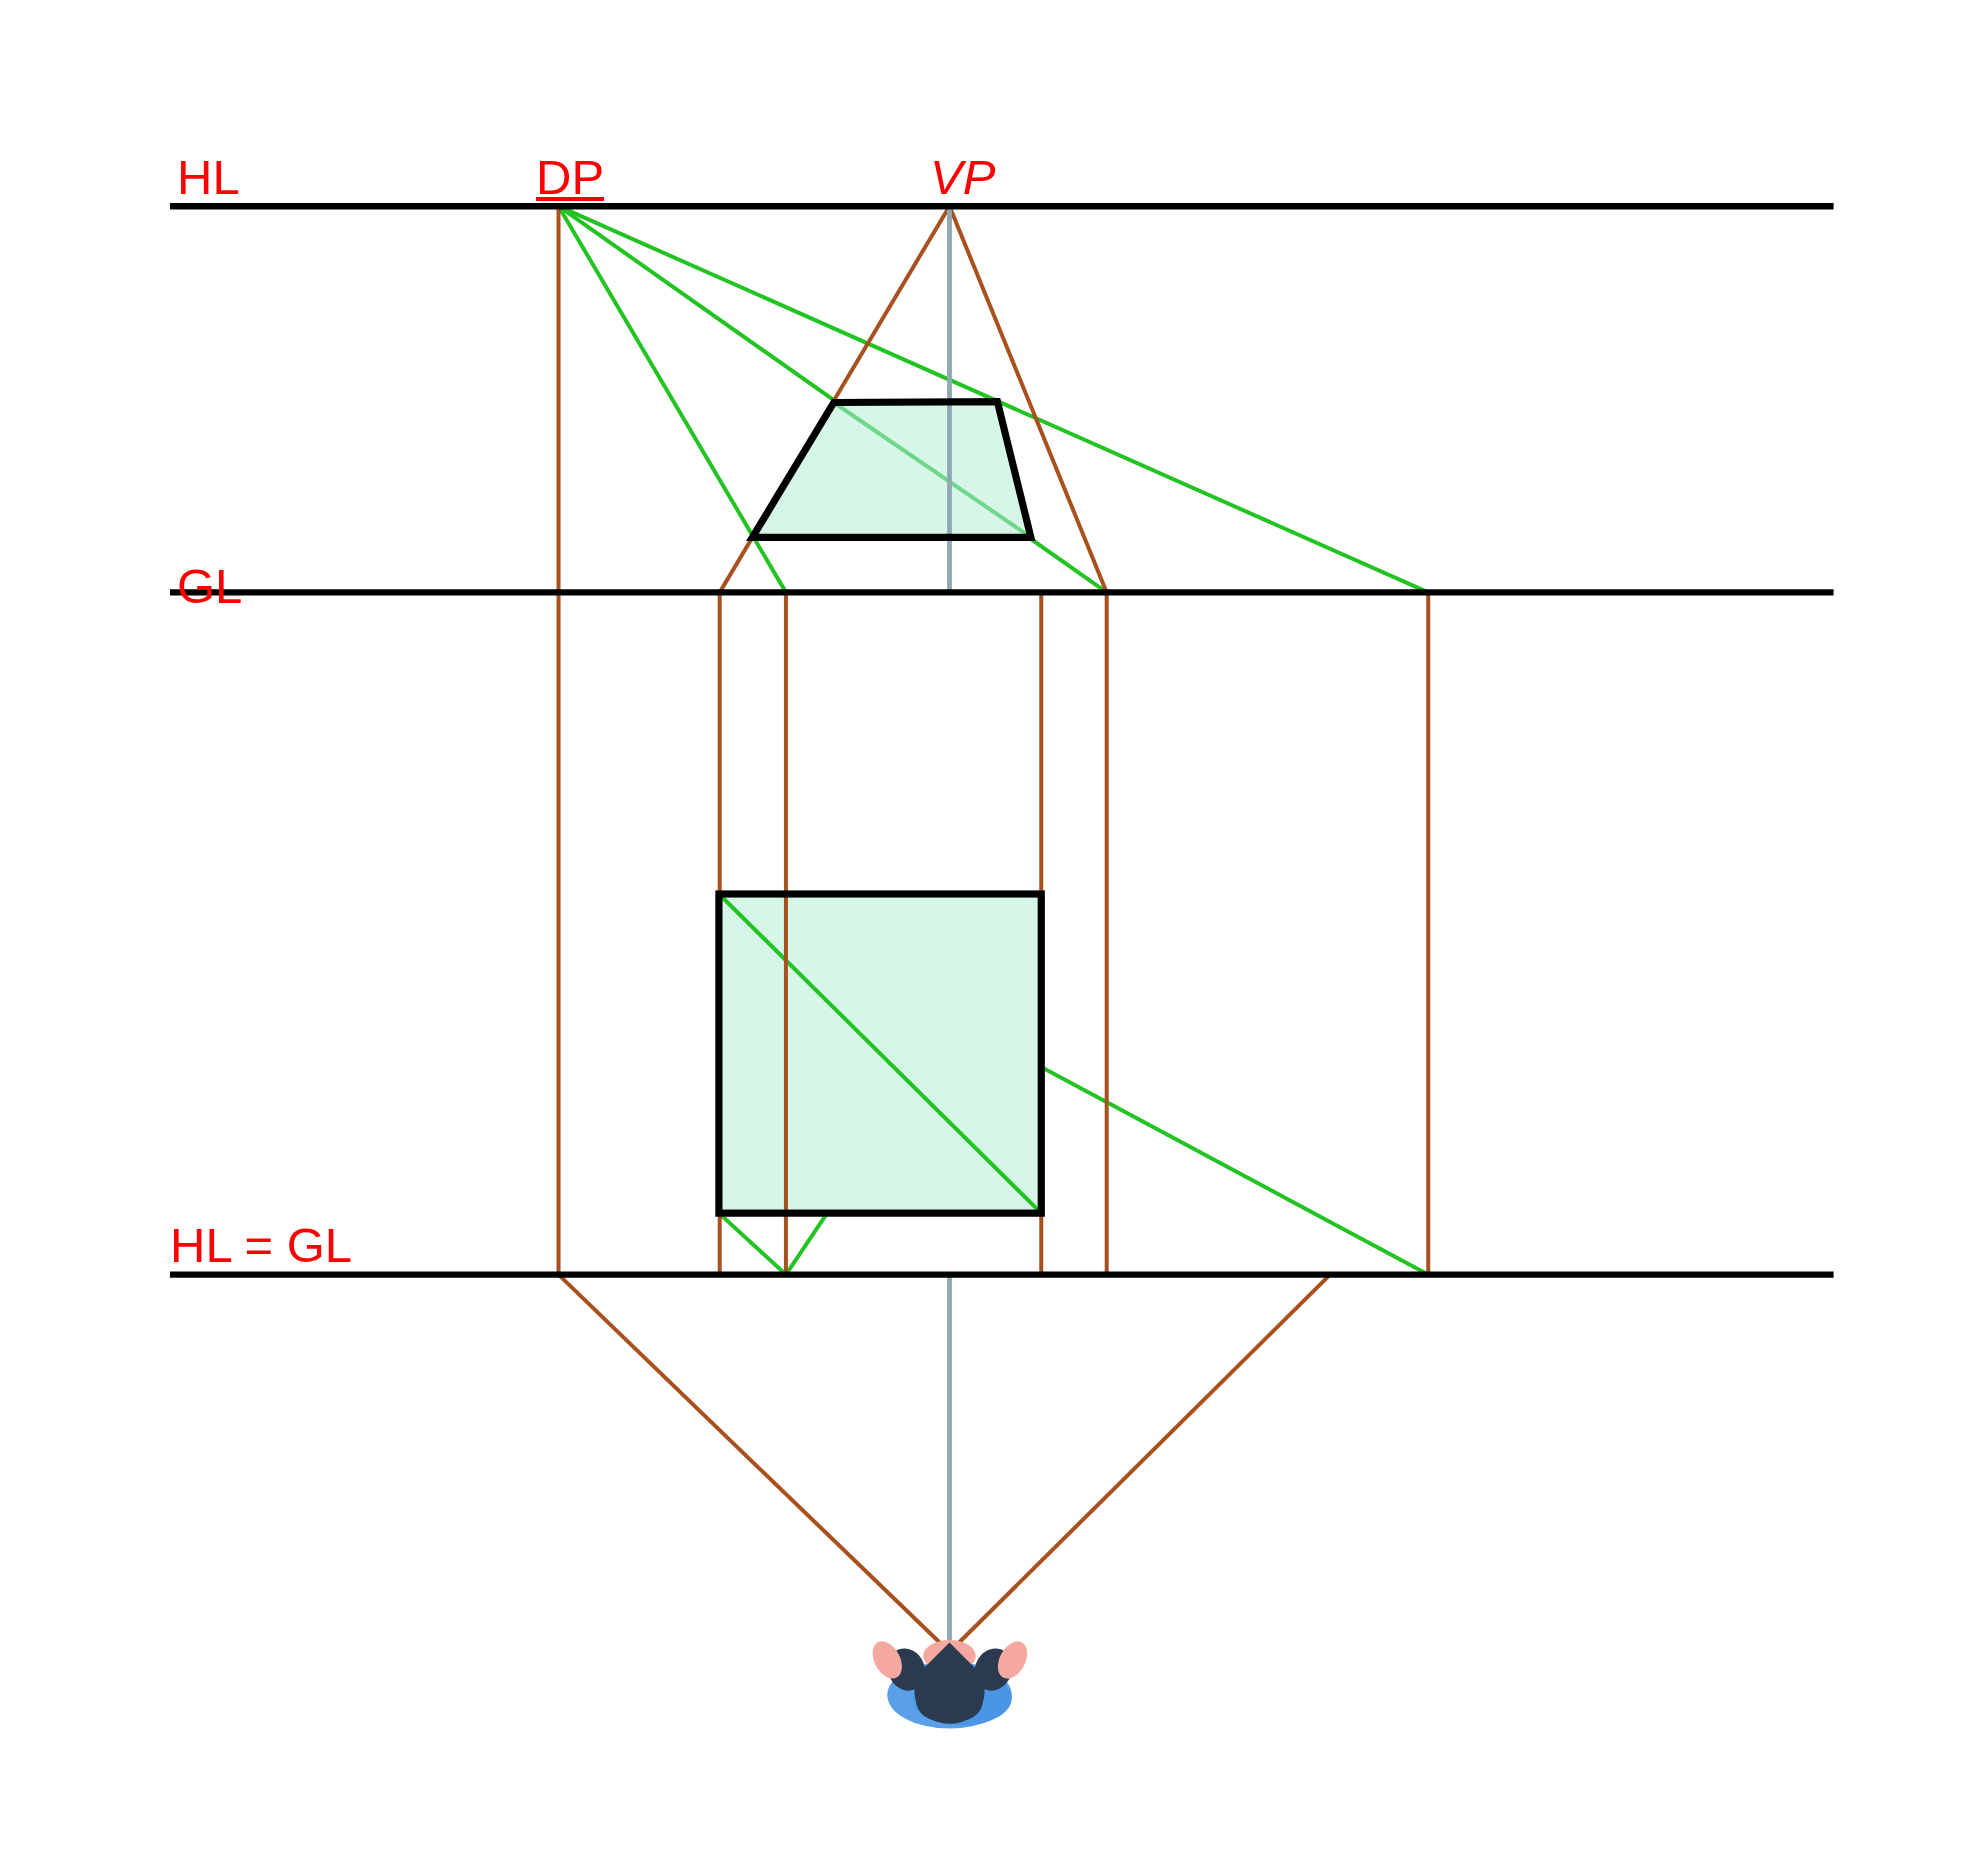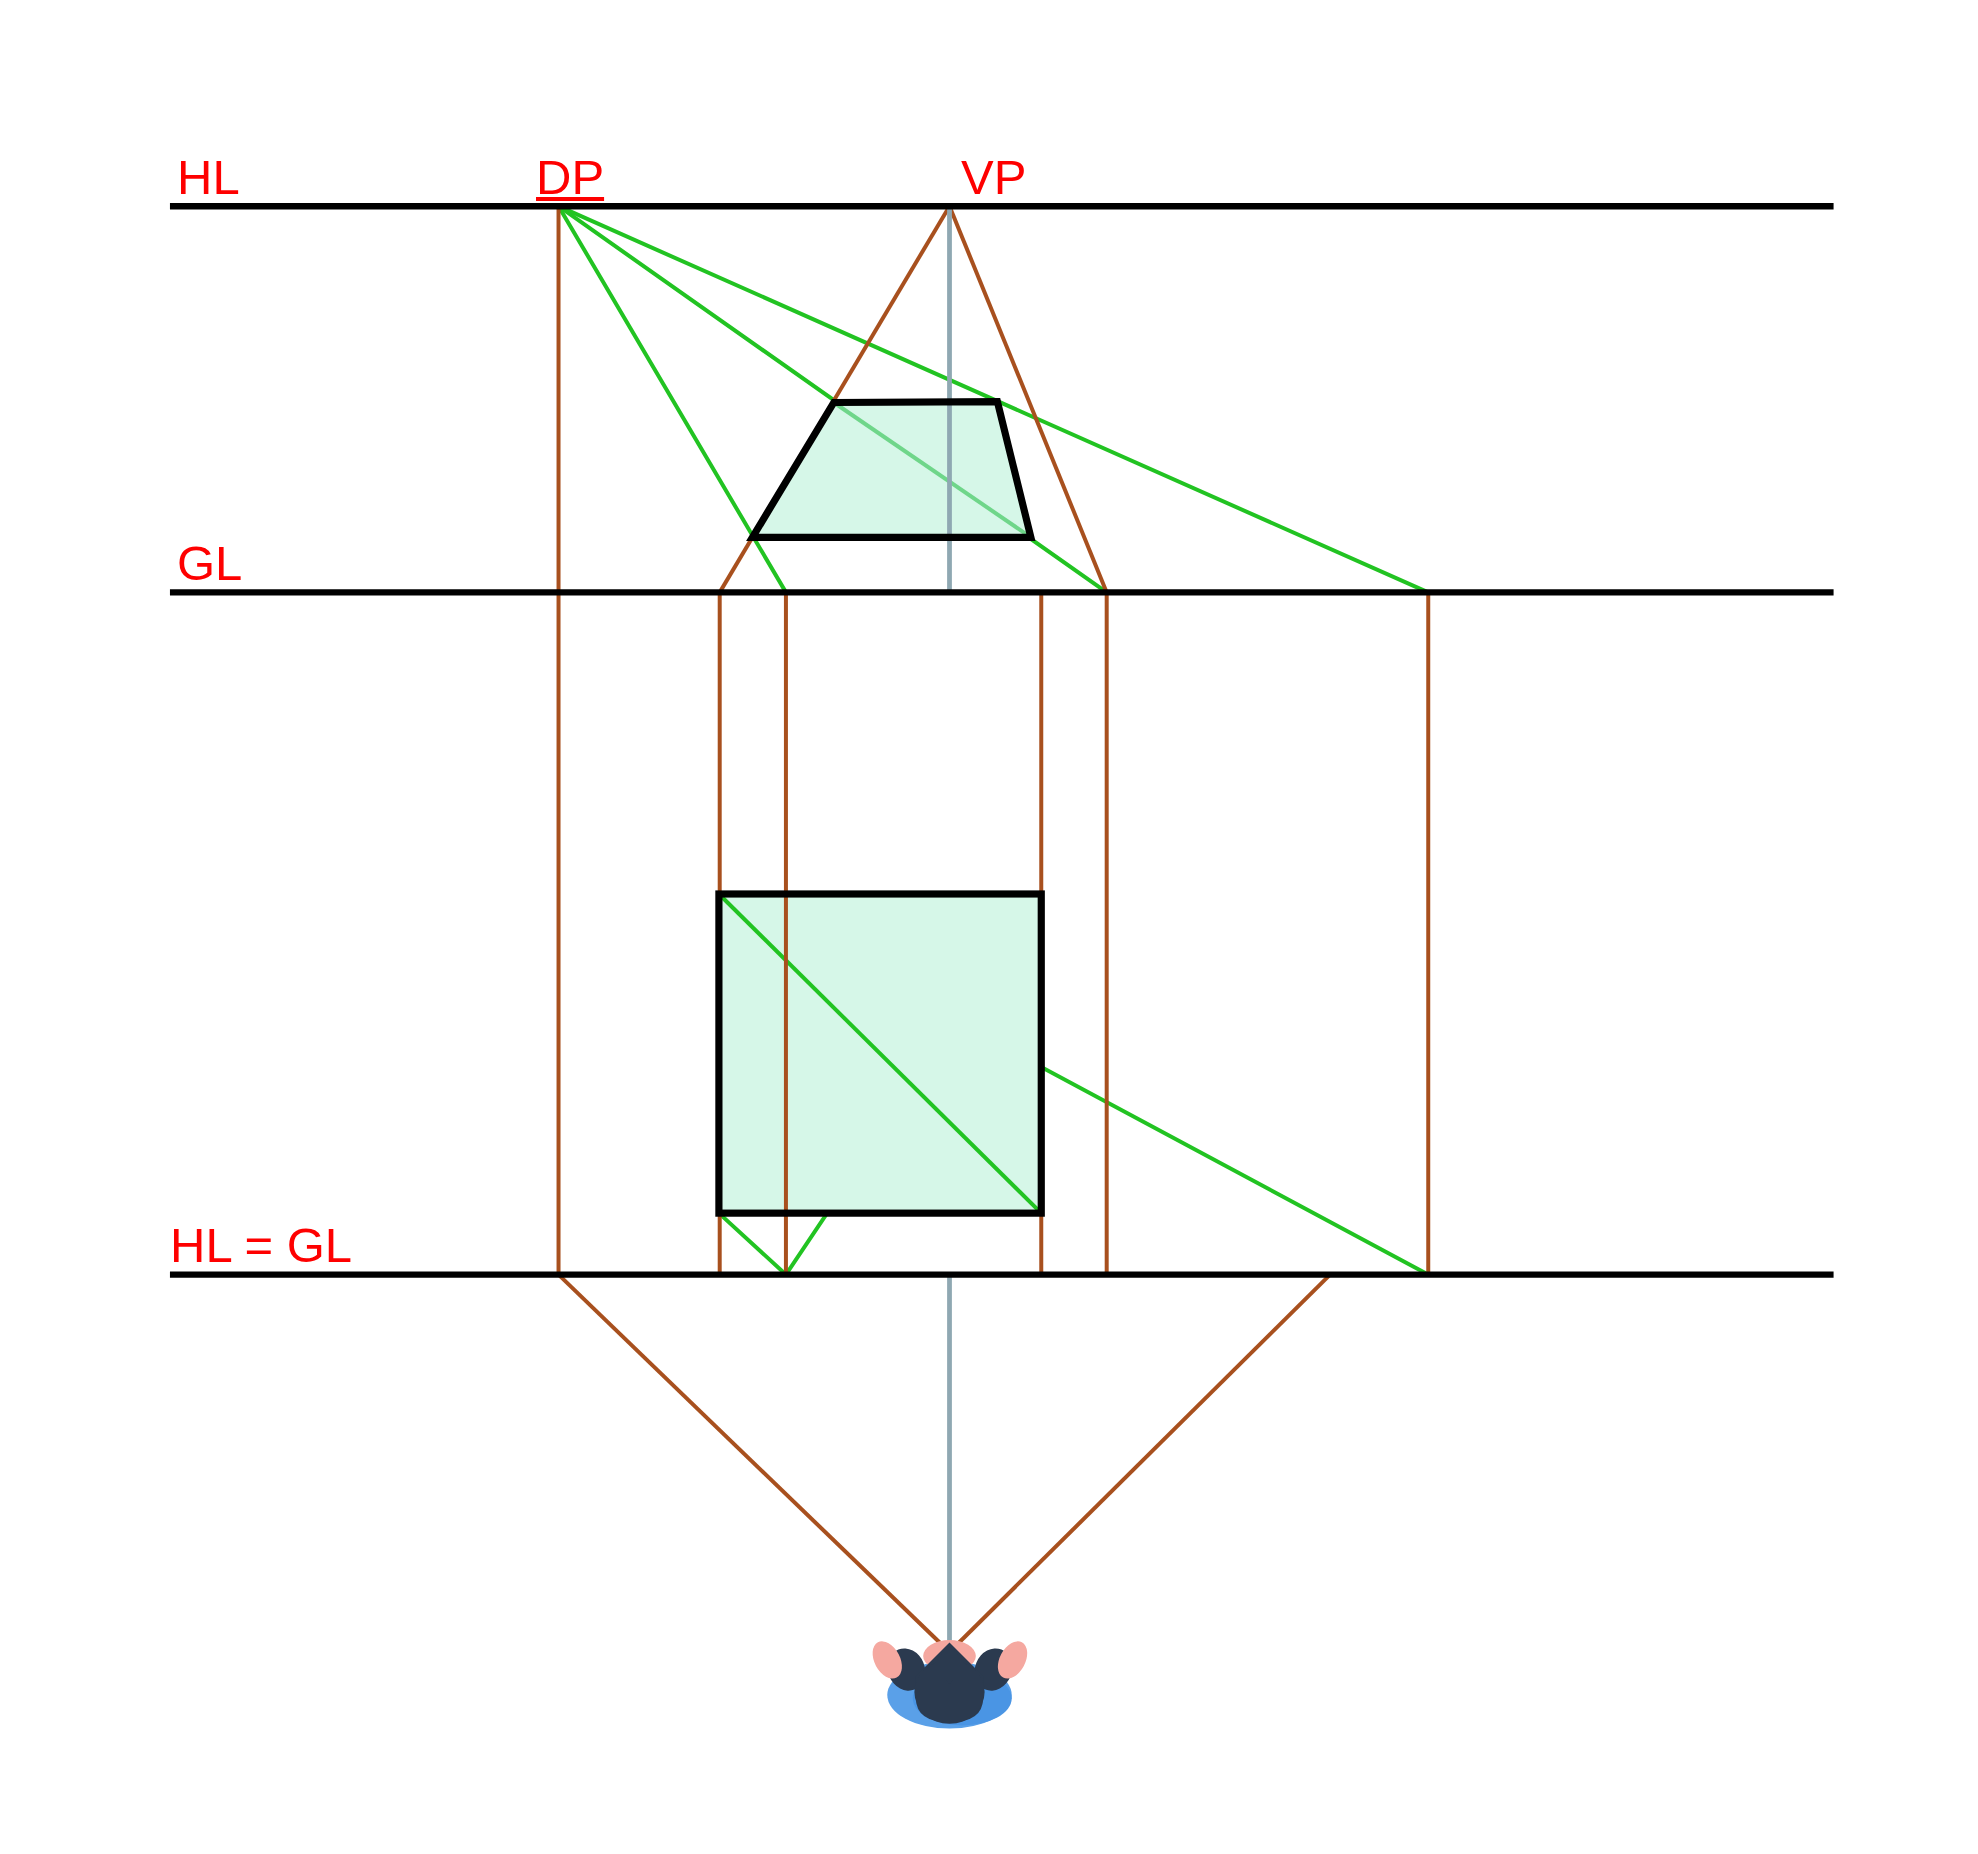--- a/index.html
+++ b/index.html
@@ -2,22 +2,22 @@
 <html style="font-size:12.8px"><head>
 <meta charset="utf-8">
 <style>
   html,body{margin:0;padding:0;background:#ffffff;}
   body{width:1978px;height:1855px;font-family:"Liberation Sans",sans-serif;overflow:hidden;}
   #stage{position:relative;width:1978px;height:1855px;background:#fff;}
   #stage svg{position:absolute;left:0;top:0;width:1978px;height:1855px;display:block;}
   .lbl{position:absolute;color:#fe0000;font-family:"Liberation Sans",sans-serif;font-size:49px;line-height:1;white-space:nowrap;}
   #lbl-hl{left:177px;top:153px;}
   #lbl-dp{left:536px;top:153px;text-decoration:underline;}
-  #lbl-vp{left:961px;top:153px;}
-  #lbl-gl{left:177px;top:539px;}
+  #lbl-vp{left:930px;top:153px;font-style:italic;}
+  #lbl-gl{left:177px;top:562px;}
   #lbl-hlgl{left:170px;top:1221px;}
 </style>
 </head>
 <body>
 
 <div id="stage">
 
   <svg viewBox="0 0 2479 2324" xmlns="http://www.w3.org/2000/svg">
 
     <g stroke="#22c322" stroke-width="5" fill="none" stroke-linecap="round">

